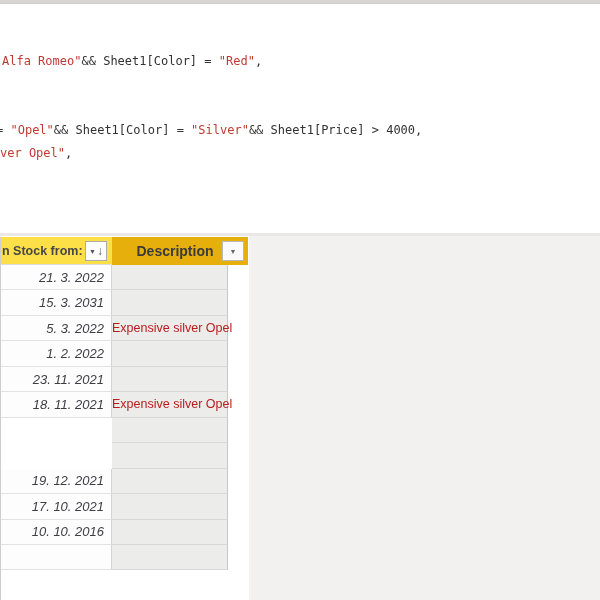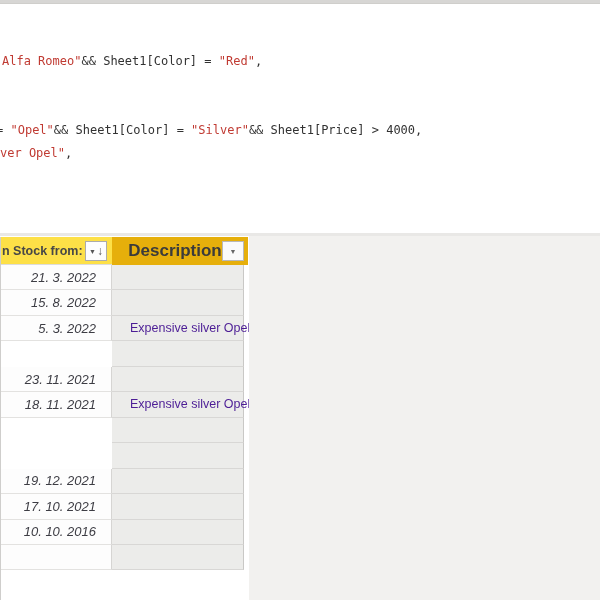--- a/index.html
+++ b/index.html
@@ -75,50 +75,50 @@
   .sort-box .tri { font-size: 7px; line-height: 1; margin-right: 1px; }
   .sort-box .arr { font-size: 12px; line-height: 1; font-weight: 700; }
 
   .desc-header {
     position: absolute; left: 112px; top: 0; width: 136px; height: 28px;
     background: var(--gold);
     display: flex; align-items: center;
   }
   .desc-header-label {
     flex: 1; text-align: center;
-    font-size: 17px; font-weight: 700; color: #3b3b3b; padding-left: 16px;
+    font-size: 14px; font-weight: 700; color: #3b3b3b; padding-left: 16px;
   }
   .dropdown-box {
     width: 22px; height: 20px; margin-right: 4px;
     background: #fafafa; border: 1px solid #b8b8b8;
     display: flex; align-items: center; justify-content: center;
     color: #666; cursor: pointer;
   }
   .dropdown-box .tri { font-size: 7px; line-height: 1; }
 
   .rows-viewport {
     position: absolute; left: 0; top: 28px; width: 249px; height: 335px;
     overflow: hidden;
   }
   .row { position: relative; width: 249px; height: 25.46px; }
   .cell-date {
     position: absolute; left: 0; top: 0; width: 112px; height: 100%;
     background: #fdfdfd;
     border-bottom: 1px solid #e3e2e0; border-right: 1px solid #d6d5d3;
     display: flex; align-items: center; justify-content: flex-end;
-    padding-right: 15px;
+    padding-right: 7px;
     font-size: 13px; font-style: italic; color: #3d3d44; white-space: nowrap;
   }
   .cell-desc {
-    position: absolute; left: 112px; top: 0; width: 132px; height: 100%;
+    position: absolute; left: 112px; top: 0; width: 116px; height: 100%;
     background: var(--desc-cell);
     border-bottom: 1px solid #d8d7d5; border-right: 1px solid #c9c8c6;
     display: flex; align-items: center;
-    padding-left: 18px;
-    font-size: 12.5px; color: #4c1d95; white-space: nowrap;
+    padding-left: 0;
+    font-size: 12.5px; color: #b91c1c; white-space: nowrap;
   }
 </style>
 </head>
 <body>
 
 <div class="top-bar"></div>
 
 <div class="formula-area" id="formula-area">
     <div class="code-line" style="top: 48px; left: 2px;"><span class="seg-string">Alfa Romeo"</span><span class="seg-code">&amp;&amp; Sheet1[Color] = </span><span class="seg-string">"Red"</span><span class="seg-code">,</span></div>
     <div class="code-line" style="top: 117px; left: -4px;"><span class="seg-code">= </span><span class="seg-string">"Opel"</span><span class="seg-code">&amp;&amp; Sheet1[Color] = </span><span class="seg-string">"Silver"</span><span class="seg-code">&amp;&amp; Sheet1[Price] &gt; 4000,</span></div>
@@ -144,28 +144,29 @@
         <span class="tri">▼</span>
       </div>
     </div>
   </div>
   <div class="rows-viewport" id="rows-viewport">
       <div class="row">
         <div class="cell-date">21. 3. 2022</div>
         <div class="cell-desc"></div>
       </div>
       <div class="row">
-        <div class="cell-date">15. 8. 2022</div>
+        <div class="cell-date">15. 3. 2031</div>
         <div class="cell-desc"></div>
       </div>
       <div class="row">
         <div class="cell-date">5. 3. 2022</div>
         <div class="cell-desc">Expensive silver Opel</div>
       </div>
       <div class="row">
+        <div class="cell-date">1. 2. 2022</div>
         <div class="cell-desc"></div>
       </div>
       <div class="row">
         <div class="cell-date">23. 11. 2021</div>
         <div class="cell-desc"></div>
       </div>
       <div class="row">
         <div class="cell-date">18. 11. 2021</div>
         <div class="cell-desc">Expensive silver Opel</div>
       </div>

